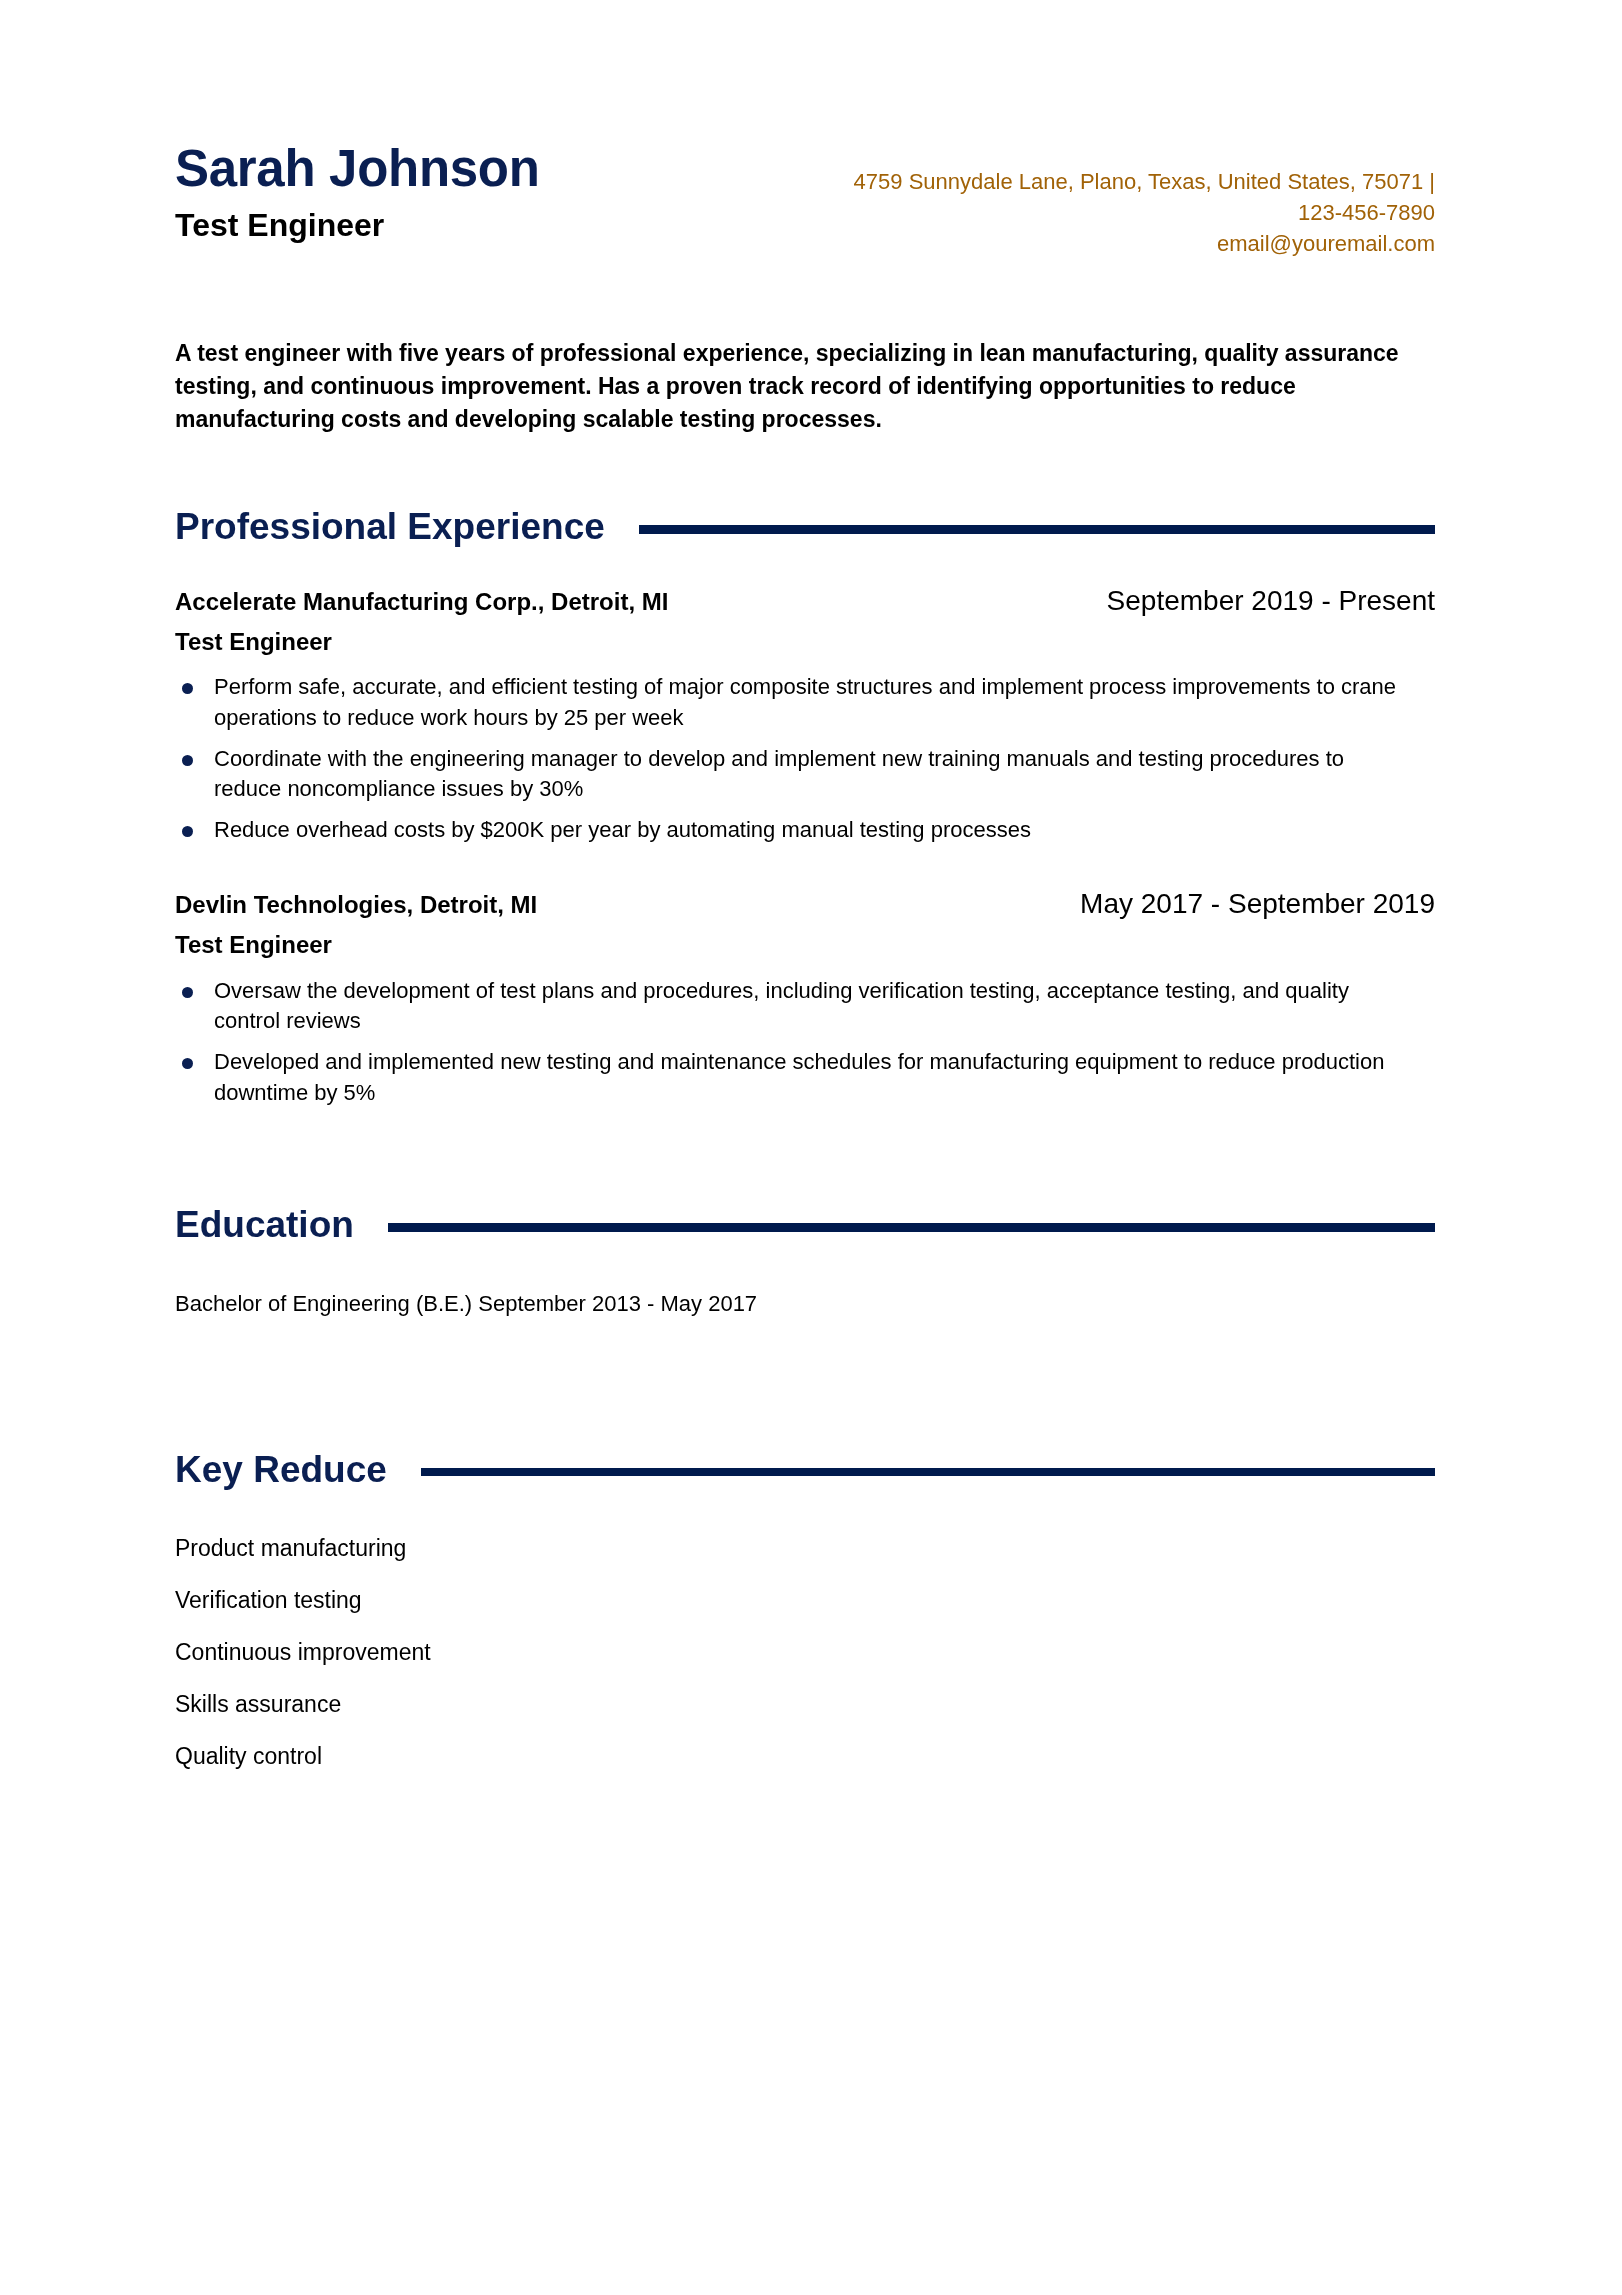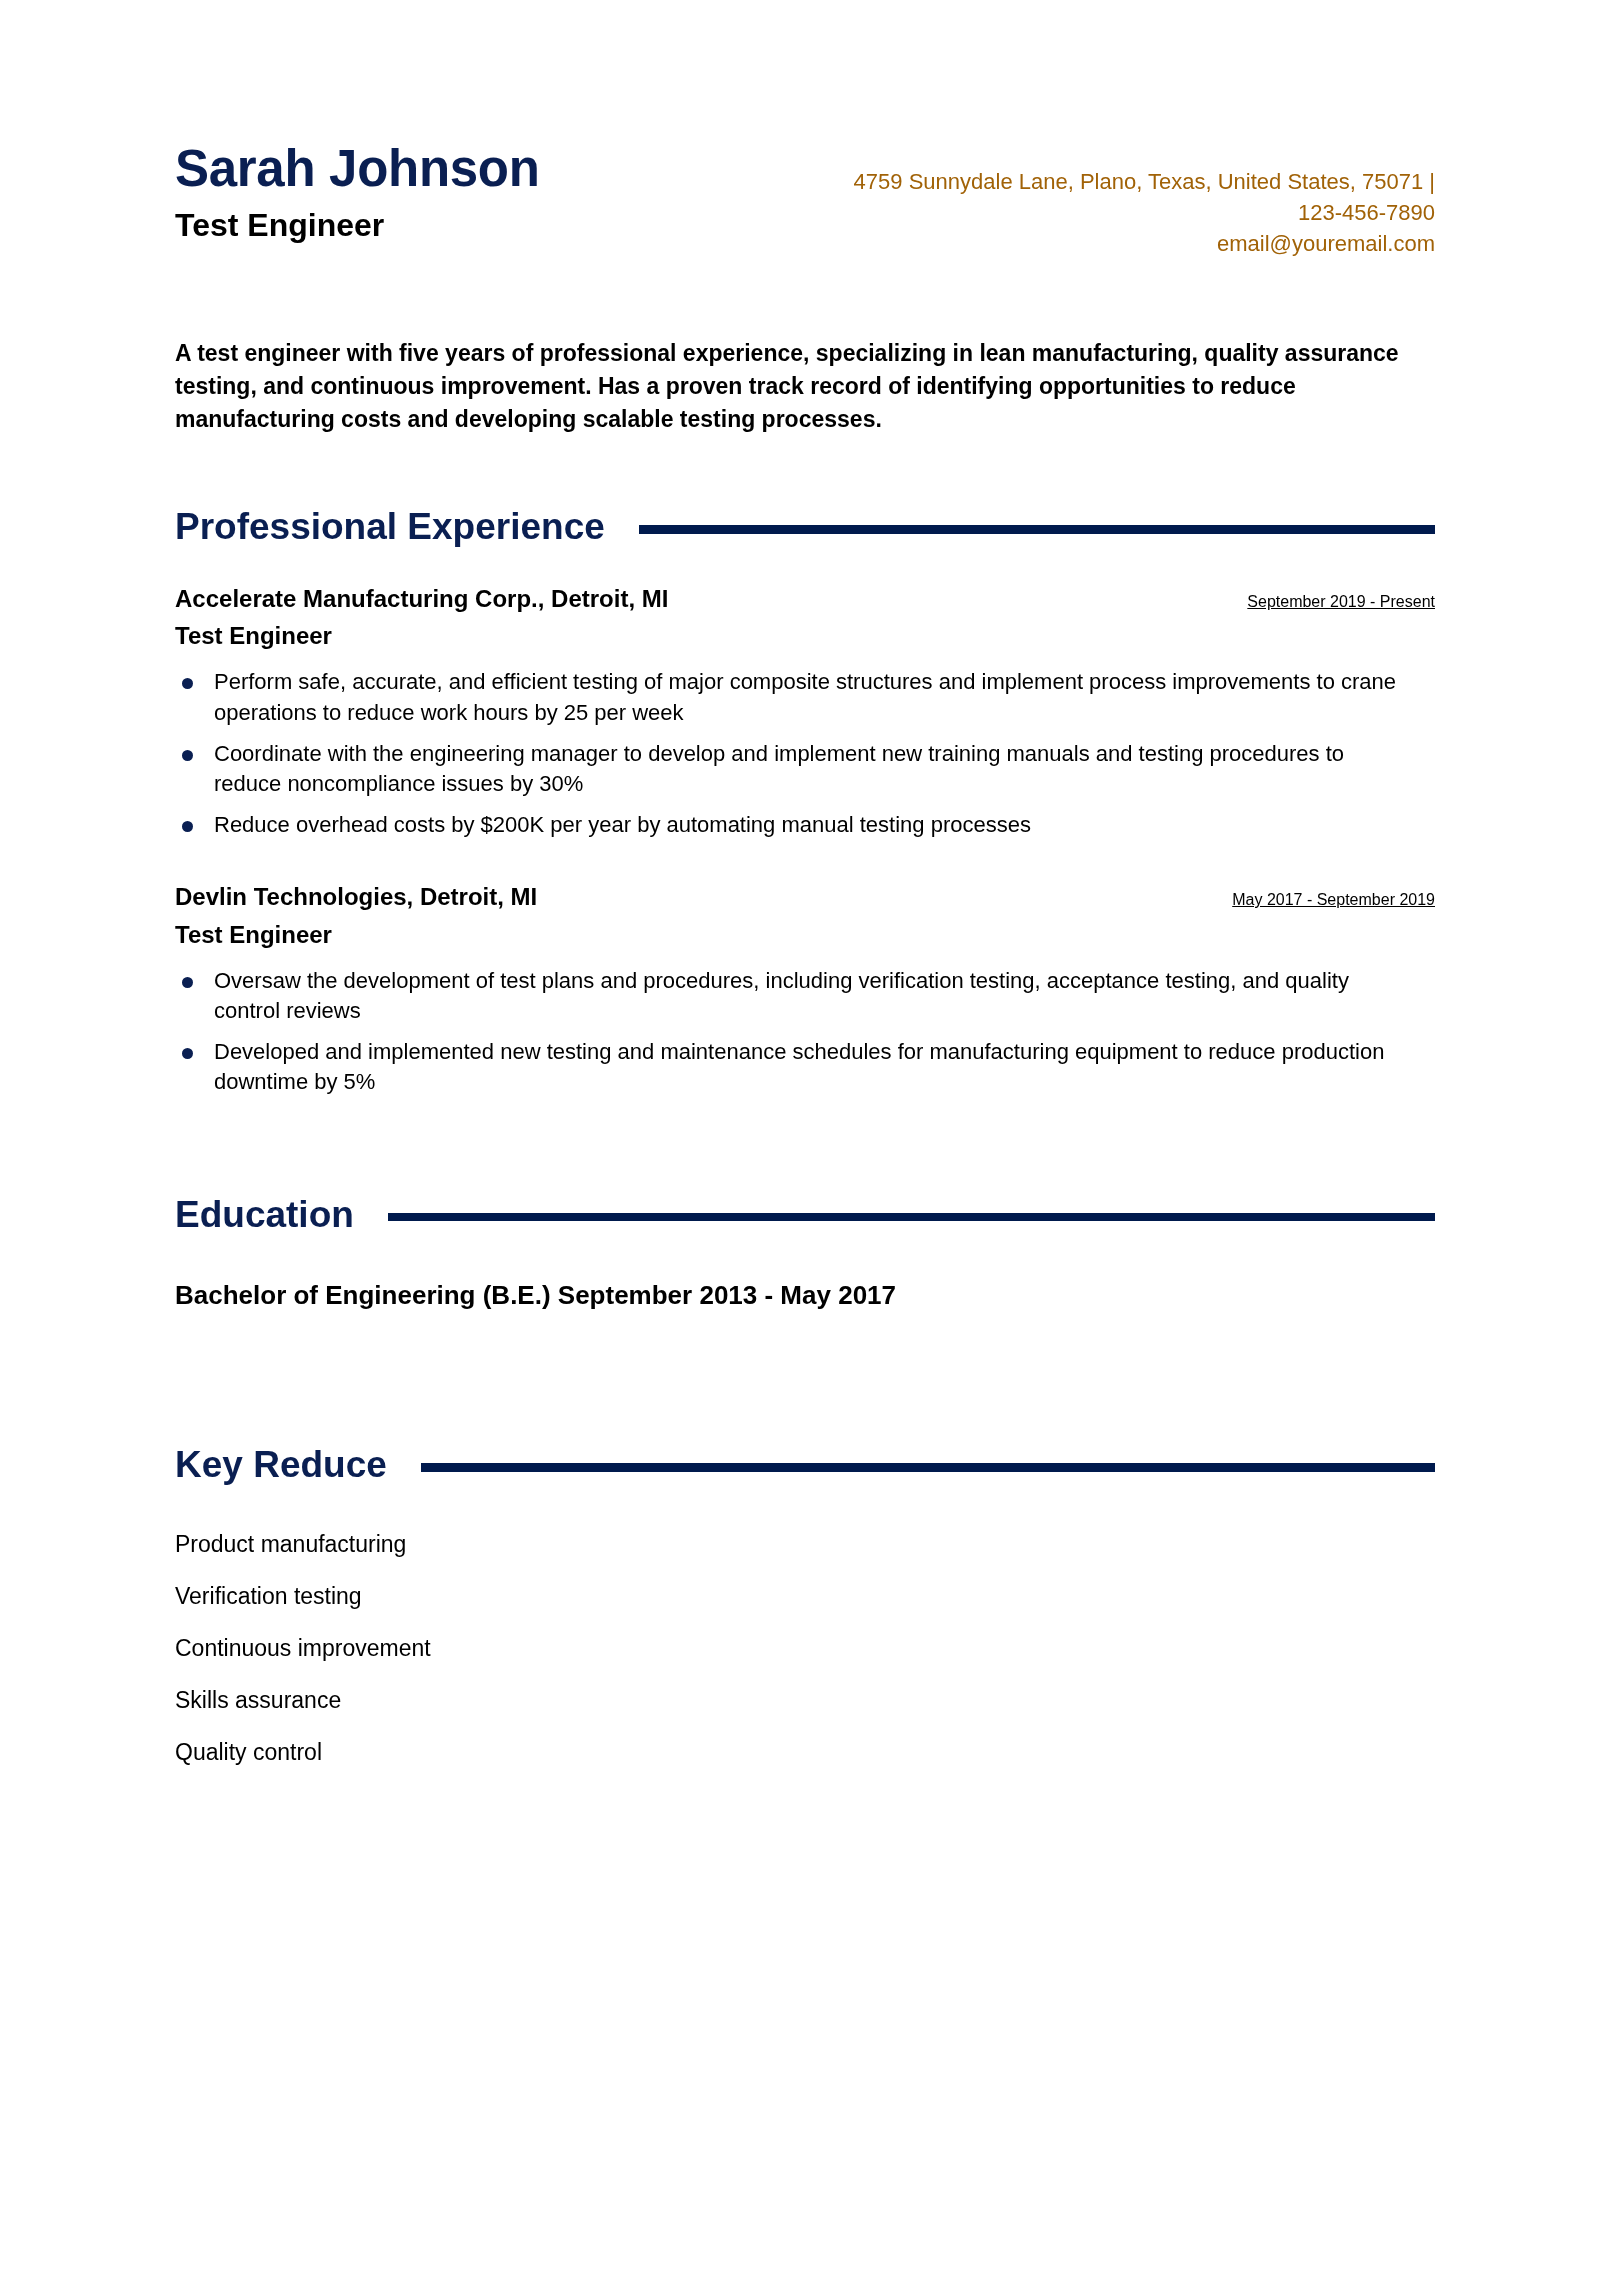--- a/index.html
+++ b/index.html
@@ -122,26 +122,25 @@
   }
 
   .job-company {
     font-size: 24px;
     font-weight: bold;
     color: #000000;
     line-height: 1.3;
   }
 
   .job-dates {
-    font-size: 16px;
+    font-size: 28px;
     font-weight: normal;
     color: #000000;
     line-height: 1.3;
     white-space: nowrap;
-    text-decoration: underline;
   }
 
   .job-role {
     font-size: 24px;
     font-weight: bold;
     color: #000000;
     line-height: 1.3;
     margin-top: 6.5px;
   }
 
@@ -169,22 +168,22 @@
     width: 11px;
     height: 11px;
     border-radius: 50%;
     background: #0A1F52;
   }
 
   
   .edu-block { margin-top: 41px; }
 
   .edu-line {
-    font-size: 26px;
-    font-weight: bold;
+    font-size: 22px;
+    font-weight: normal;
     line-height: 1.5;
     color: #000000;
   }
 
   
   .skills-list {
     list-style: none;
     margin-top: 44px;
   }
 

